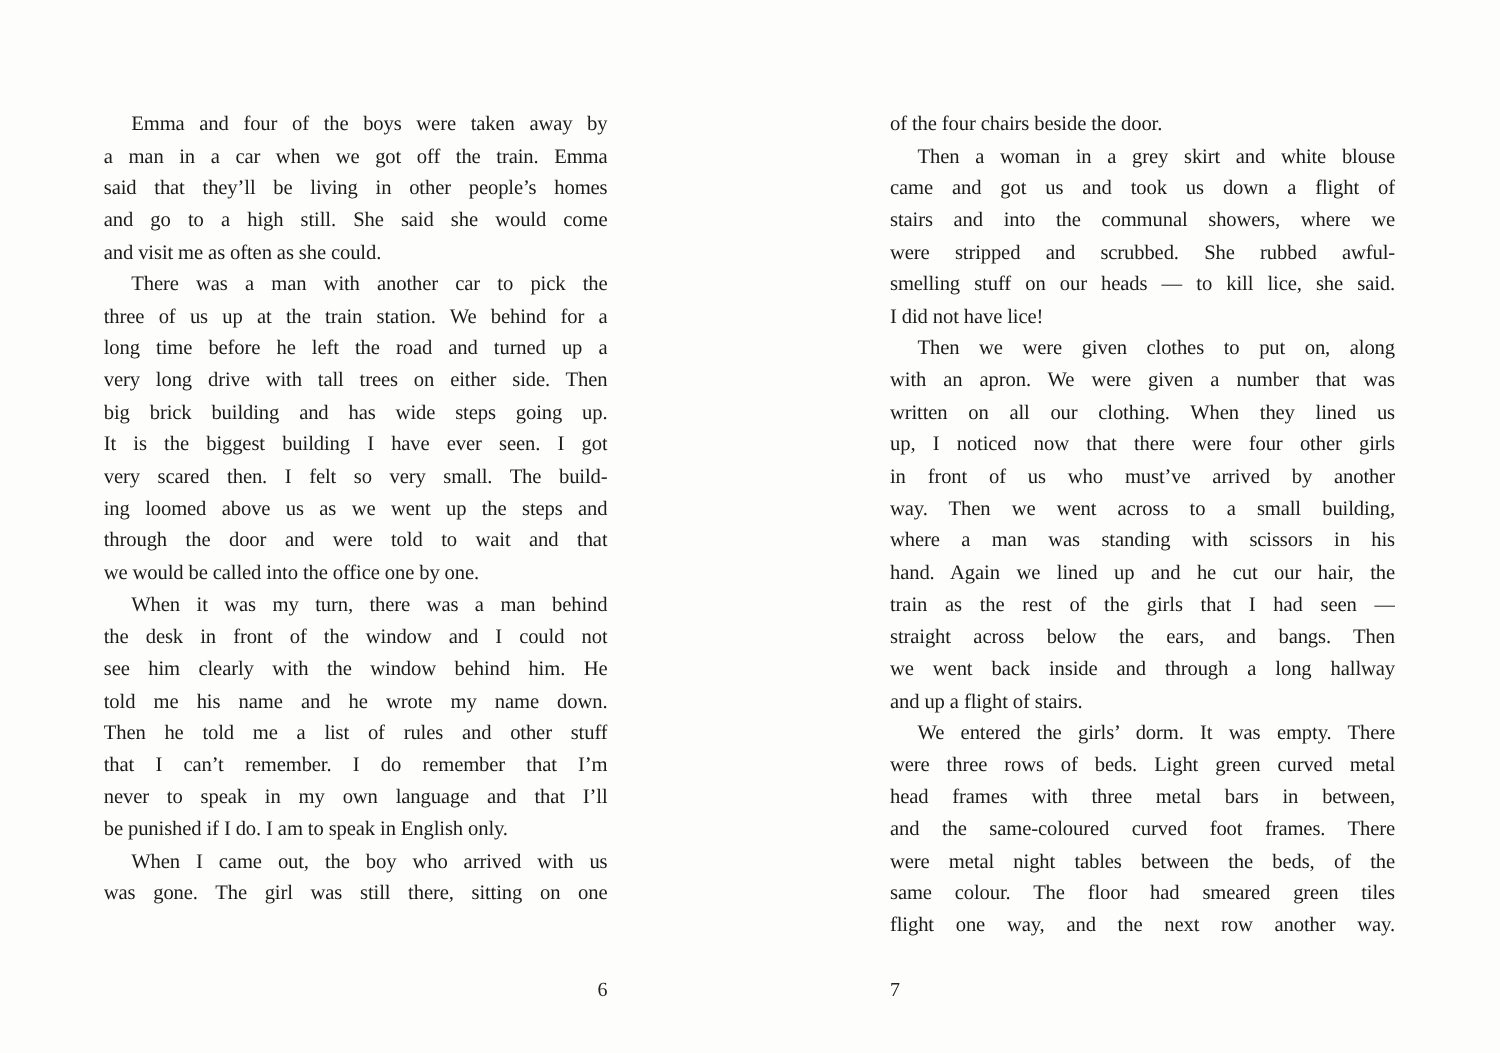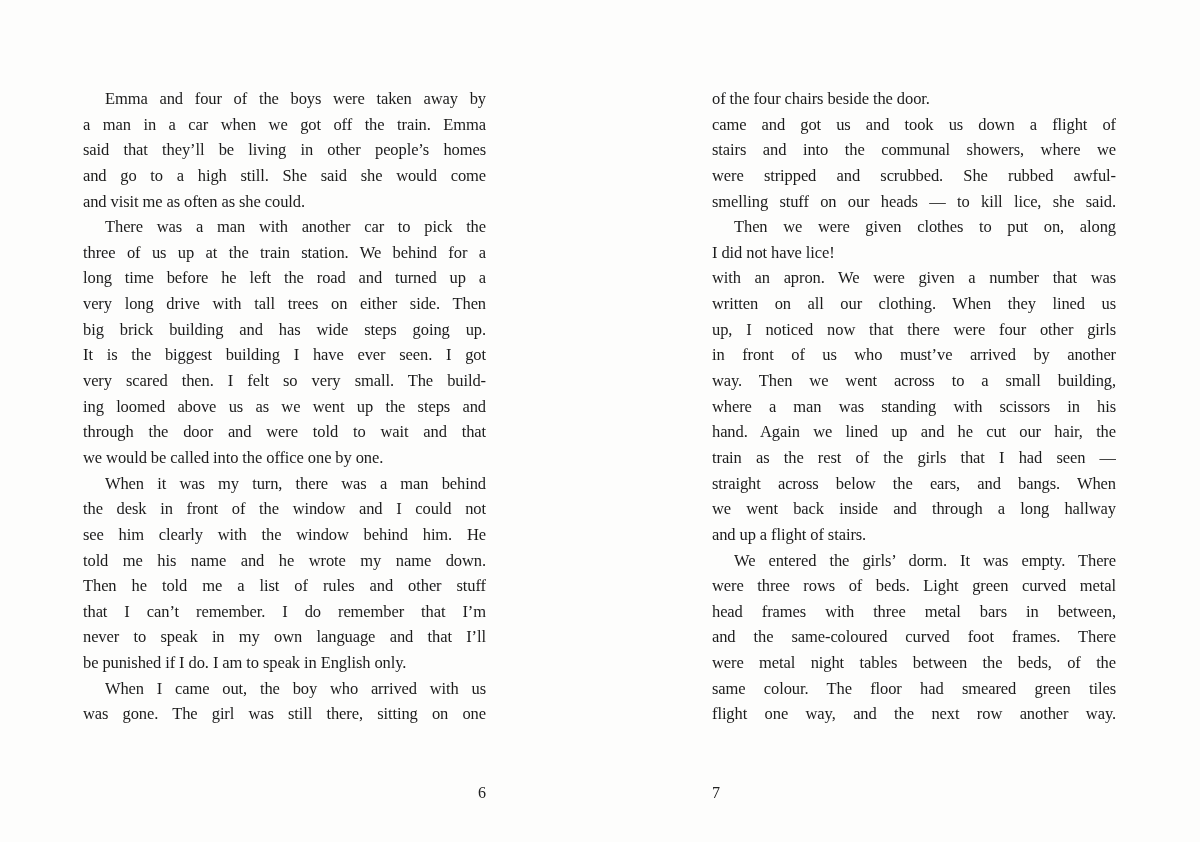--- a/index.html
+++ b/index.html
@@ -79,35 +79,36 @@
       <div class="line">Then he told me a list of rules and other stuff</div>
       <div class="line">that I can’t remember. I do remember that I’m</div>
       <div class="line">never to speak in my own language and that I’ll</div>
       <div class="line para-end">be punished if I do. I am to speak in English only.</div>
       <div class="line indent">When I came out, the boy who arrived with us</div>
       <div class="line">was gone. The girl was still there, sitting on one</div>
     </div>
 
   <div class="text-block right">
       <div class="line para-end">of the four chairs beside the door.</div>
+      <div class="line indent">Then a woman in a grey skirt and white blouse</div>
       <div class="line">came and got us and took us down a flight of</div>
       <div class="line">stairs and into the communal showers, where we</div>
       <div class="line">were stripped and scrubbed. She rubbed awful-</div>
       <div class="line">smelling stuff on our heads — to kill lice, she said.</div>
+      <div class="line para-end">I did not have lice!</div>
       <div class="line indent">Then we were given clothes to put on, along</div>
-      <div class="line para-end">I did not have lice!</div>
       <div class="line">with an apron. We were given a number that was</div>
       <div class="line">written on all our clothing. When they lined us</div>
       <div class="line">up, I noticed now that there were four other girls</div>
       <div class="line">in front of us who must’ve arrived by another</div>
       <div class="line">way. Then we went across to a small building,</div>
       <div class="line">where a man was standing with scissors in his</div>
       <div class="line">hand. Again we lined up and he cut our hair, the</div>
       <div class="line">train as the rest of the girls that I had seen —</div>
-      <div class="line">straight across below the ears, and bangs. When</div>
+      <div class="line">straight across below the ears, and bangs. Then</div>
       <div class="line">we went back inside and through a long hallway</div>
       <div class="line para-end">and up a flight of stairs.</div>
       <div class="line indent">We entered the girls’ dorm. It was empty. There</div>
       <div class="line">were three rows of beds. Light green curved metal</div>
       <div class="line">head frames with three metal bars in between,</div>
       <div class="line">and the same-coloured curved foot frames. There</div>
       <div class="line">were metal night tables between the beds, of the</div>
       <div class="line">same colour. The floor had smeared green tiles</div>
       <div class="line">flight one way, and the next row another way.</div>
     </div>

